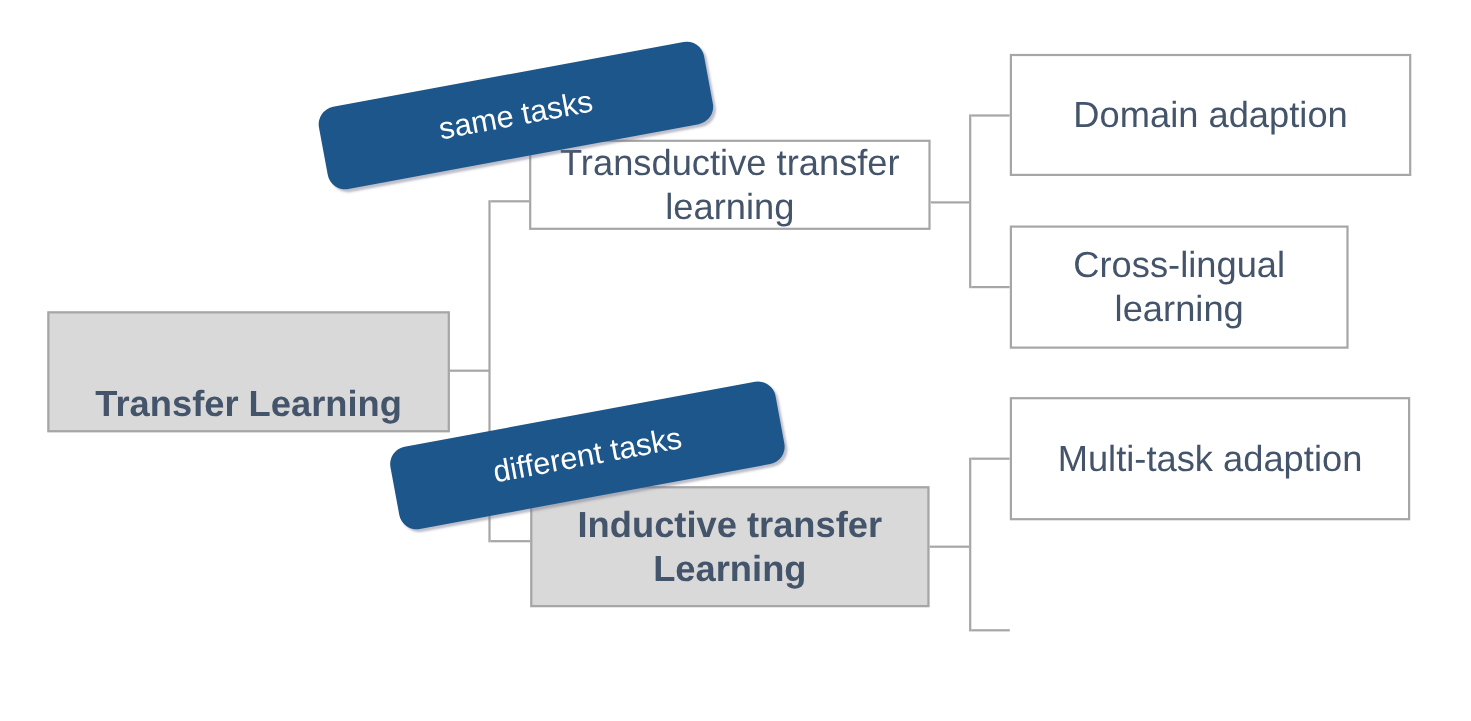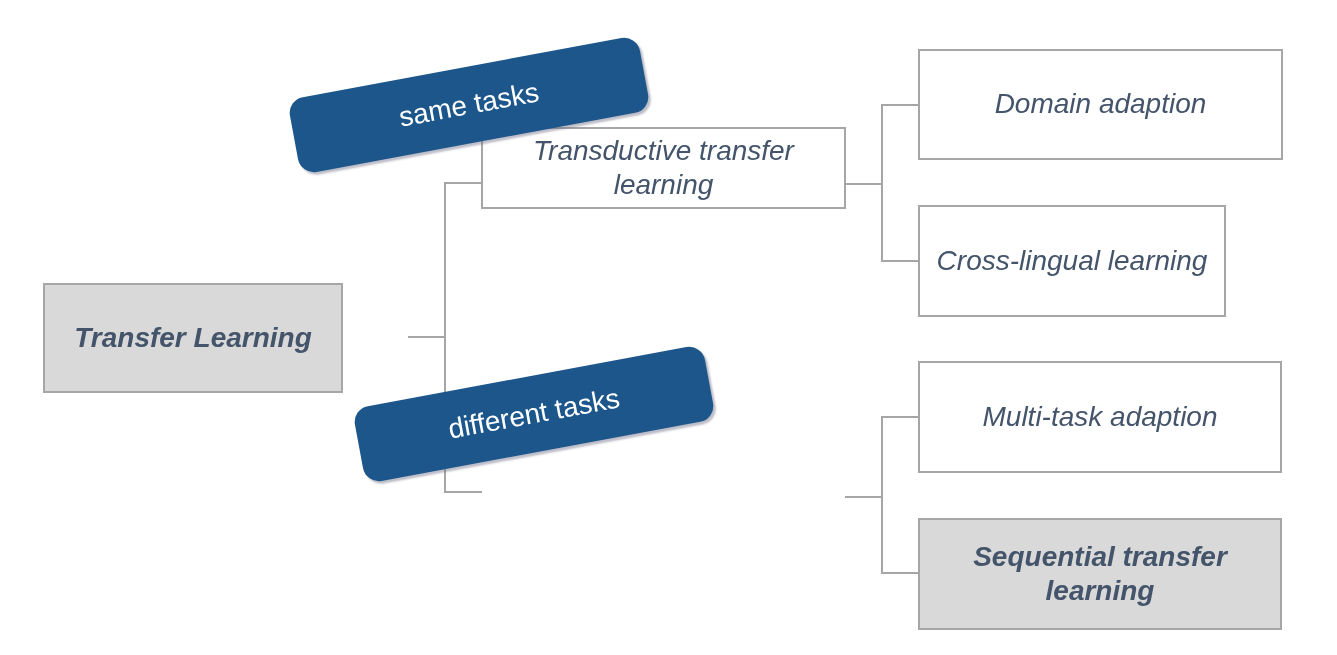--- a/index.html
+++ b/index.html
@@ -16,26 +16,25 @@
     font-family: "Liberation Sans", sans-serif;
   }
   .node {
     position: absolute;
     box-sizing: border-box;
     border: 2px solid var(--border-gray, #a6a6a6);
     display: flex;
     align-items: center;
     justify-content: center;
     text-align: center;
-    font-size: 28px;
+    font-size: 33px;
     line-height: 1.22;
     color: var(--text-dark, #44546a);
     padding: 4px 16px;
     background: #ffffff;
-    font-style: italic;
   }
   .node.gray {
     background: var(--node-gray, #d9d9d9);
     font-weight: bold;
   }
   .connector {
     position: absolute;
     background: var(--border-gray, #a6a6a6);
   }
   .badge {
@@ -46,21 +45,21 @@
     display: flex;
     align-items: center;
     justify-content: center;
     color: #ffffff;
     font-size: 28px;
     transform: rotate(-10.5deg);
     box-shadow: 2px 3px 2px rgba(110,110,135,0.45);
     z-index: 10;
   }
   
-  #node-root         { left: 43px;  top: 283px; width: 300px; height: 110px; }
+  #node-root         { left: 43px;  top: 283px; width: 366px; height: 110px; align-items: flex-end; }
   #node-transductive { left: 481px; top: 127px; width: 365px; height: 82px; }
   #node-domain       { left: 918px; top: 49px;  width: 365px; height: 111px; }
   #node-cross        { left: 918px; top: 205px; width: 308px; height: 112px; }
   #node-inductive    { left: 482px; top: 442px; width: 363px; height: 110px; }
   #node-multitask    { left: 918px; top: 361px; width: 364px; height: 112px; }
   #node-sequential   { left: 918px; top: 518px; width: 364px; height: 112px; }
   
   #conn-root-stub        { left: 408px; top: 336px; width: 37px;  height: 2px; }
   #conn-left-trunk       { left: 444px; top: 182px; width: 2px;   height: 311px; }
   #conn-left-top         { left: 446px; top: 182px; width: 35px;  height: 2px; }
@@ -106,28 +105,28 @@
   </div>
 
   <div class="node" id="node-domain">
     <span>Domain adaption</span>
   </div>
 
   <div class="node" id="node-cross">
     <span>Cross-lingual learning</span>
   </div>
 
+  <div class="node gray" id="node-inductive">
+    <span>Inductive transfer Learning</span>
+  </div>
 
   <div class="node" id="node-multitask">
     <span>Multi-task adaption</span>
   </div>
 
-  <div class="node gray" id="node-sequential">
-    <span>Sequential transfer learning</span>
-  </div>
 
   <div class="badge" id="badge-same">
     <span>same tasks</span>
   </div>
 
   <div class="badge" id="badge-different">
     <span>different tasks</span>
   </div>
 
 </div>

